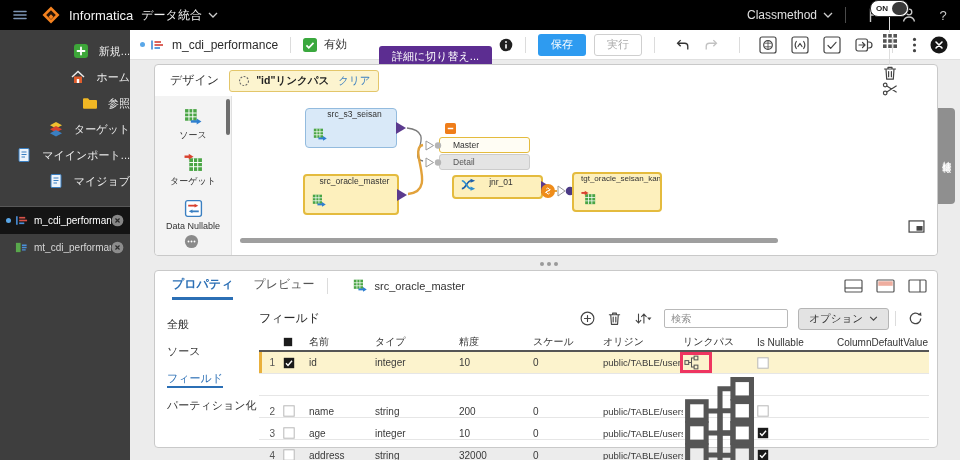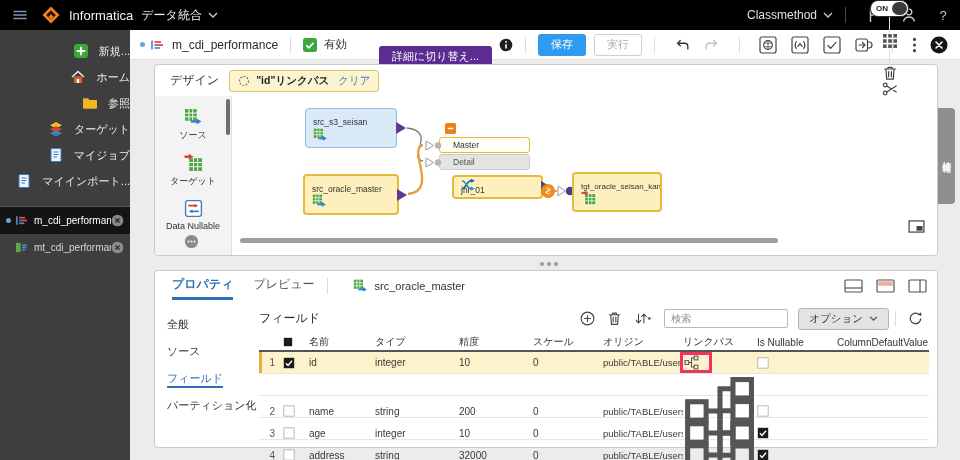--- a/index.html
+++ b/index.html
@@ -76,21 +76,21 @@
   .d-body{position:absolute;left:0;top:31px;right:0;bottom:0;display:flex;}
   .palette{width:76px;background:#f3f3f3;border-right:1px solid #e0e0e0;position:relative;border-radius:0 0 0 4px;}
   .pal-item{display:flex;flex-direction:column;align-items:center;margin-top:11px;cursor:pointer;}
   .pal-item .ic{width:19px;height:19px;}
   .pal-item .lbl{font-size:9px;color:#333;margin-top:3px;text-align:center;}
   .pal-thumb{position:absolute;right:1px;top:3px;width:4px;height:36px;background:#6d6d6d;border-radius:2px;}
   .pal-more{position:absolute;left:29px;bottom:6px;width:15px;height:15px;}
   .canvas{position:relative;flex:1;background:#fff;border-radius:0 0 4px 0;}
 
   .node{position:absolute;box-sizing:border-box;border-radius:4px;}
-  .node .nl{font-size:8.5px;color:#333;padding:8px 0 0 7px;white-space:nowrap;overflow:hidden;}
+  .node .nl{font-size:8.5px;color:#333;padding:0 0 0 7px;white-space:nowrap;overflow:hidden;text-align:center;}
   .node .nic{position:absolute;left:7px;bottom:5px;width:15px;height:15px;}
   .n-blue{background:#d9e9f8;border:1.5px solid #93bbde;}
   .n-yel{background:#fdf0bd;border:2px solid #e4bb3e;}
   .port-out{position:absolute;right:-10px;top:50%;margin-top:-6px;width:0;height:0;
             border-left:10px solid #5b3a8e;border-top:6px solid transparent;border-bottom:6px solid transparent;}
   .jrow{position:absolute;box-sizing:border-box;border-radius:3px;height:16px;font-size:8.5px;color:#333;
         display:flex;align-items:center;padding-left:13px;}
   .jrow.master{background:#fffdf4;border:1.5px solid #e4bb3e;}
   .jrow.detail{background:#e4e4e4;border:1.5px solid #cccccc;color:#555;}
   .in-port{position:absolute;width:18px;height:11px;}
@@ -237,30 +237,30 @@
           </span>
           <span class="lbl">ターゲット</span>
         </div>
         <div class="side-item">
           <span class="ic">
             <svg viewBox="0 0 16 16" style="width: 100%; height: 100%;">
               <rect x="3" y="1.5" width="10" height="13" rx="1" fill="#eef4fb" stroke="#3a7fc1"></rect>
               <path d="M5.5 5h5M5.5 7.5h5M5.5 10h3.5" stroke="#3a7fc1" stroke-width="1.1"></path>
             </svg>
           </span>
-          <span class="lbl">マイジョブ</span>
+          <span class="lbl">マイインポート...</span>
         </div>
         <div class="side-item">
           <span class="ic">
             <svg viewBox="0 0 16 16" style="width: 100%; height: 100%;">
               <rect x="3" y="1.5" width="10" height="13" rx="1" fill="#eef4fb" stroke="#3a7fc1"></rect>
               <path d="M5.5 5h5M5.5 7.5h5M5.5 10h3.5" stroke="#3a7fc1" stroke-width="1.1"></path>
             </svg>
           </span>
-          <span class="lbl">マイインポート...</span>
+          <span class="lbl">マイジョブ</span>
         </div>
       </div>
     <div id="side-tabs" class="side-tabs">
         <div class="side-tab active">
           <span class="dot"></span>
           <span class="ic">
             <svg viewBox="0 0 14 14" style="width: 100%; height: 100%;">
               <path d="M2 2.5v9" stroke="#4a90d9" stroke-width="1.7"></path>
               <path d="M4.5 4h6.5" stroke="#d9534a" stroke-width="1.8"></path>
               <path d="M4.5 7h8.5" stroke="#d9534a" stroke-width="1.8"></path>

